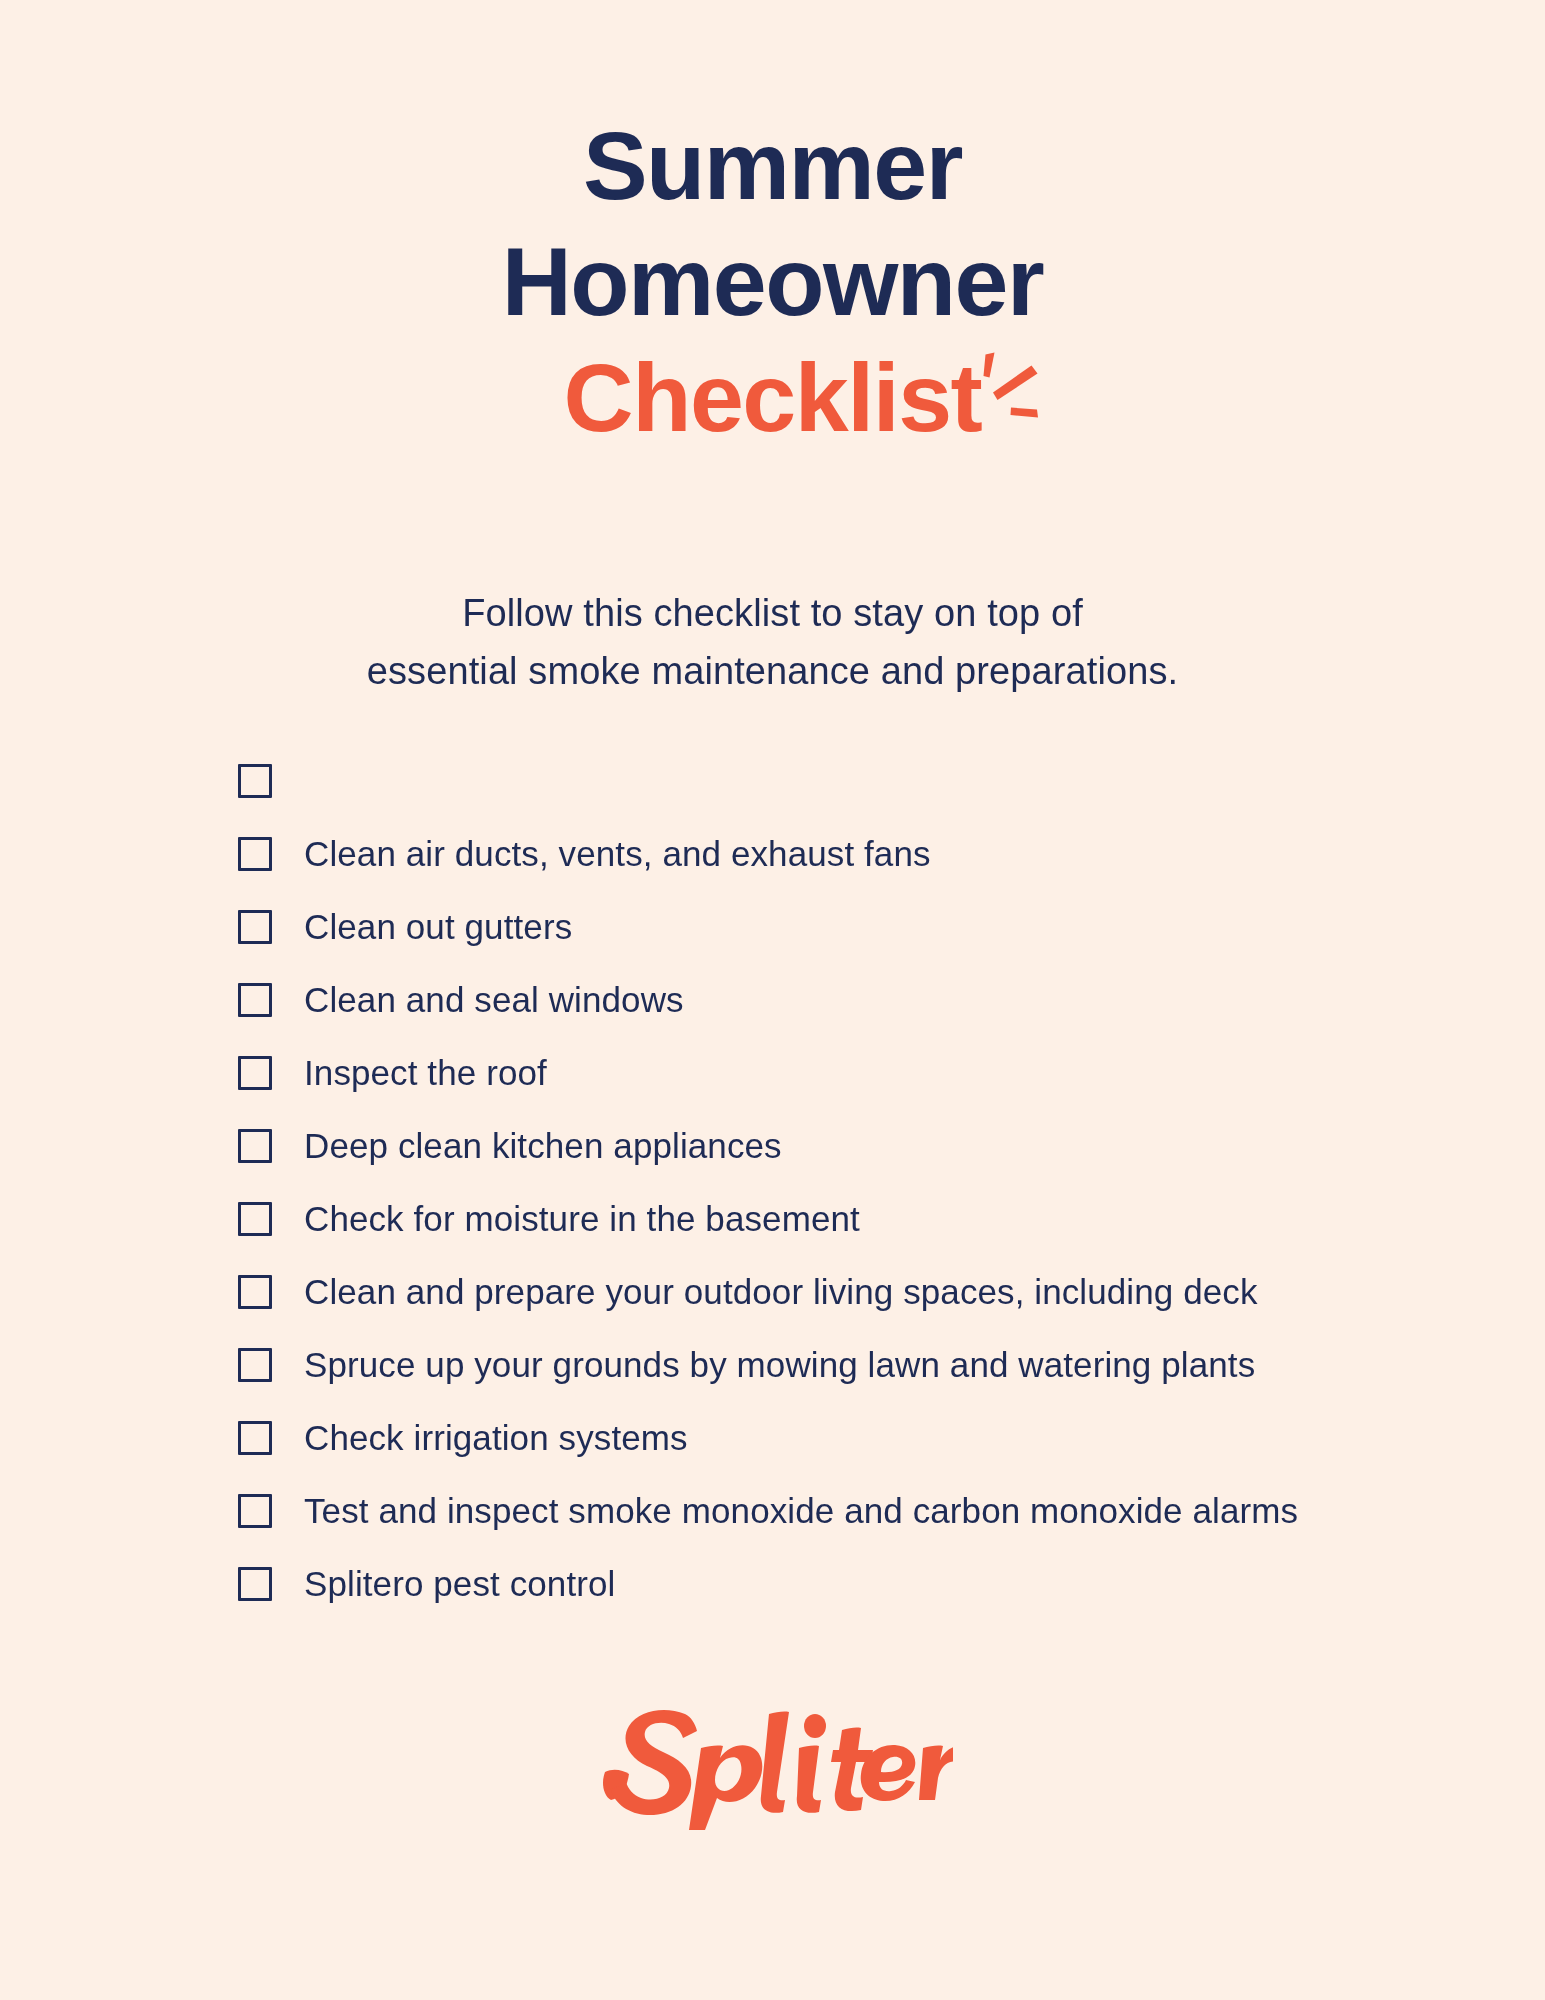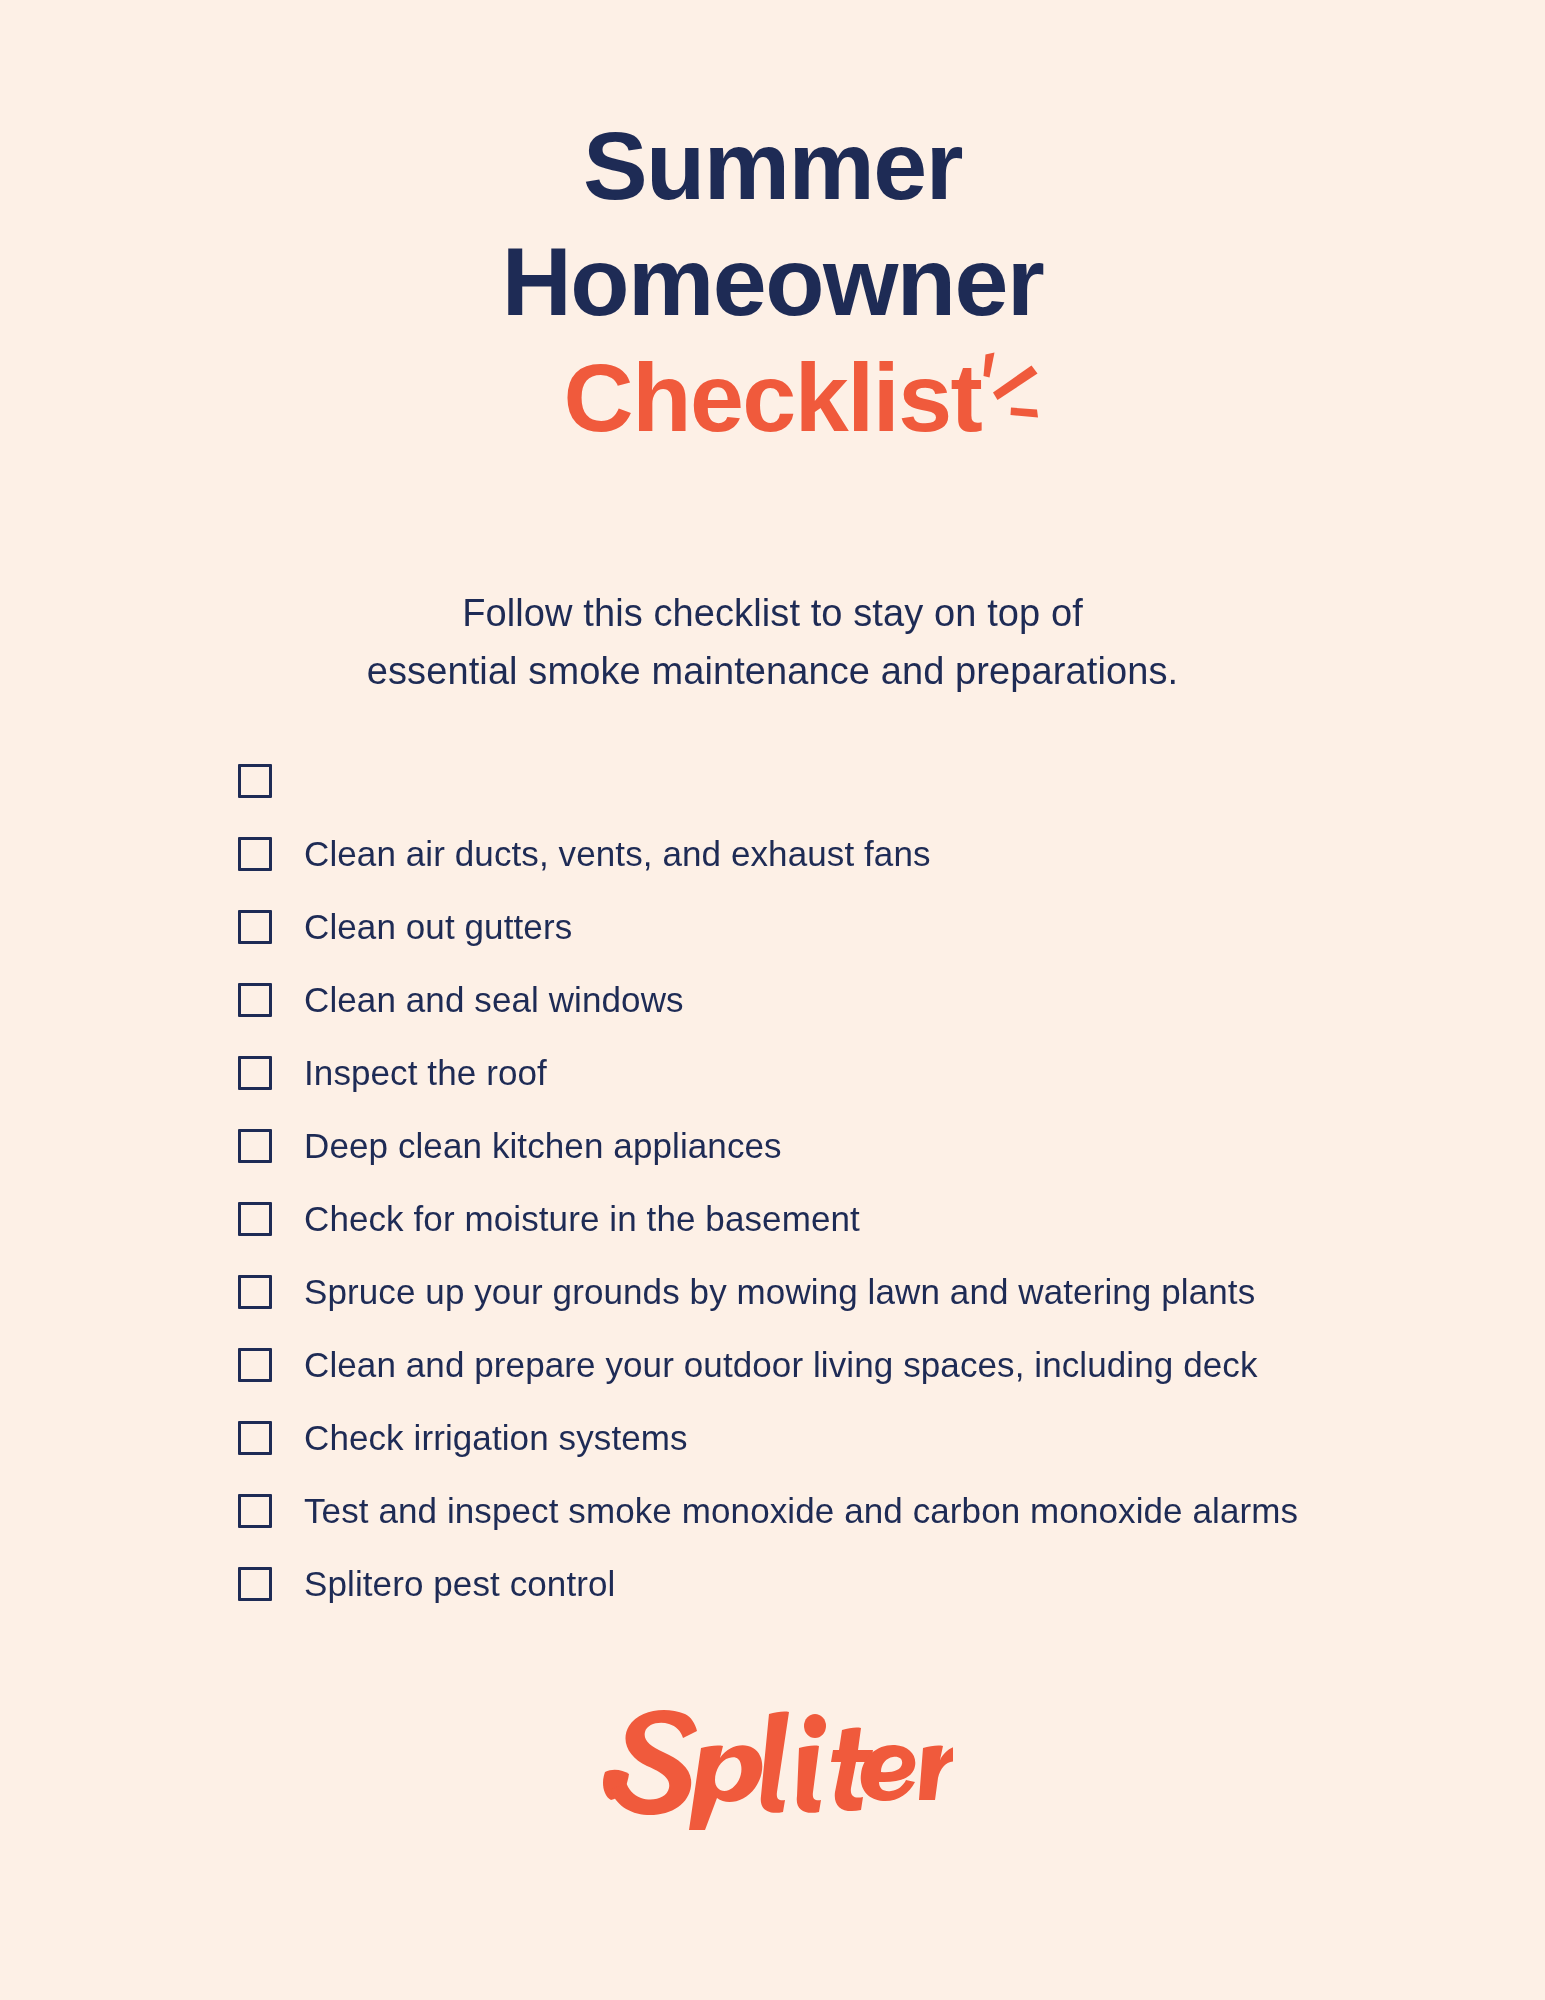--- a/index.html
+++ b/index.html
@@ -194,25 +194,25 @@
       <div class="check-row">
         <span class="checkbox" role="checkbox" aria-checked="false"></span>
         <span class="check-label">Deep clean kitchen appliances</span>
       </div>
       <div class="check-row">
         <span class="checkbox" role="checkbox" aria-checked="false"></span>
         <span class="check-label">Check for moisture in the basement</span>
       </div>
       <div class="check-row">
         <span class="checkbox" role="checkbox" aria-checked="false"></span>
+        <span class="check-label">Clean and prepare your outdoor living spaces, including deck</span>
+      </div>
+      <div class="check-row">
+        <span class="checkbox" role="checkbox" aria-checked="false"></span>
         <span class="check-label">Spruce up your grounds by mowing lawn and watering plants</span>
-      </div>
-      <div class="check-row">
-        <span class="checkbox" role="checkbox" aria-checked="false"></span>
-        <span class="check-label">Clean and prepare your outdoor living spaces, including deck</span>
       </div>
       <div class="check-row">
         <span class="checkbox" role="checkbox" aria-checked="false"></span>
         <span class="check-label">Check irrigation systems</span>
       </div>
       <div class="check-row">
         <span class="checkbox" role="checkbox" aria-checked="false"></span>
         <span class="check-label">Test and inspect smoke monoxide and carbon monoxide alarms</span>
       </div>
       <div class="check-row">

